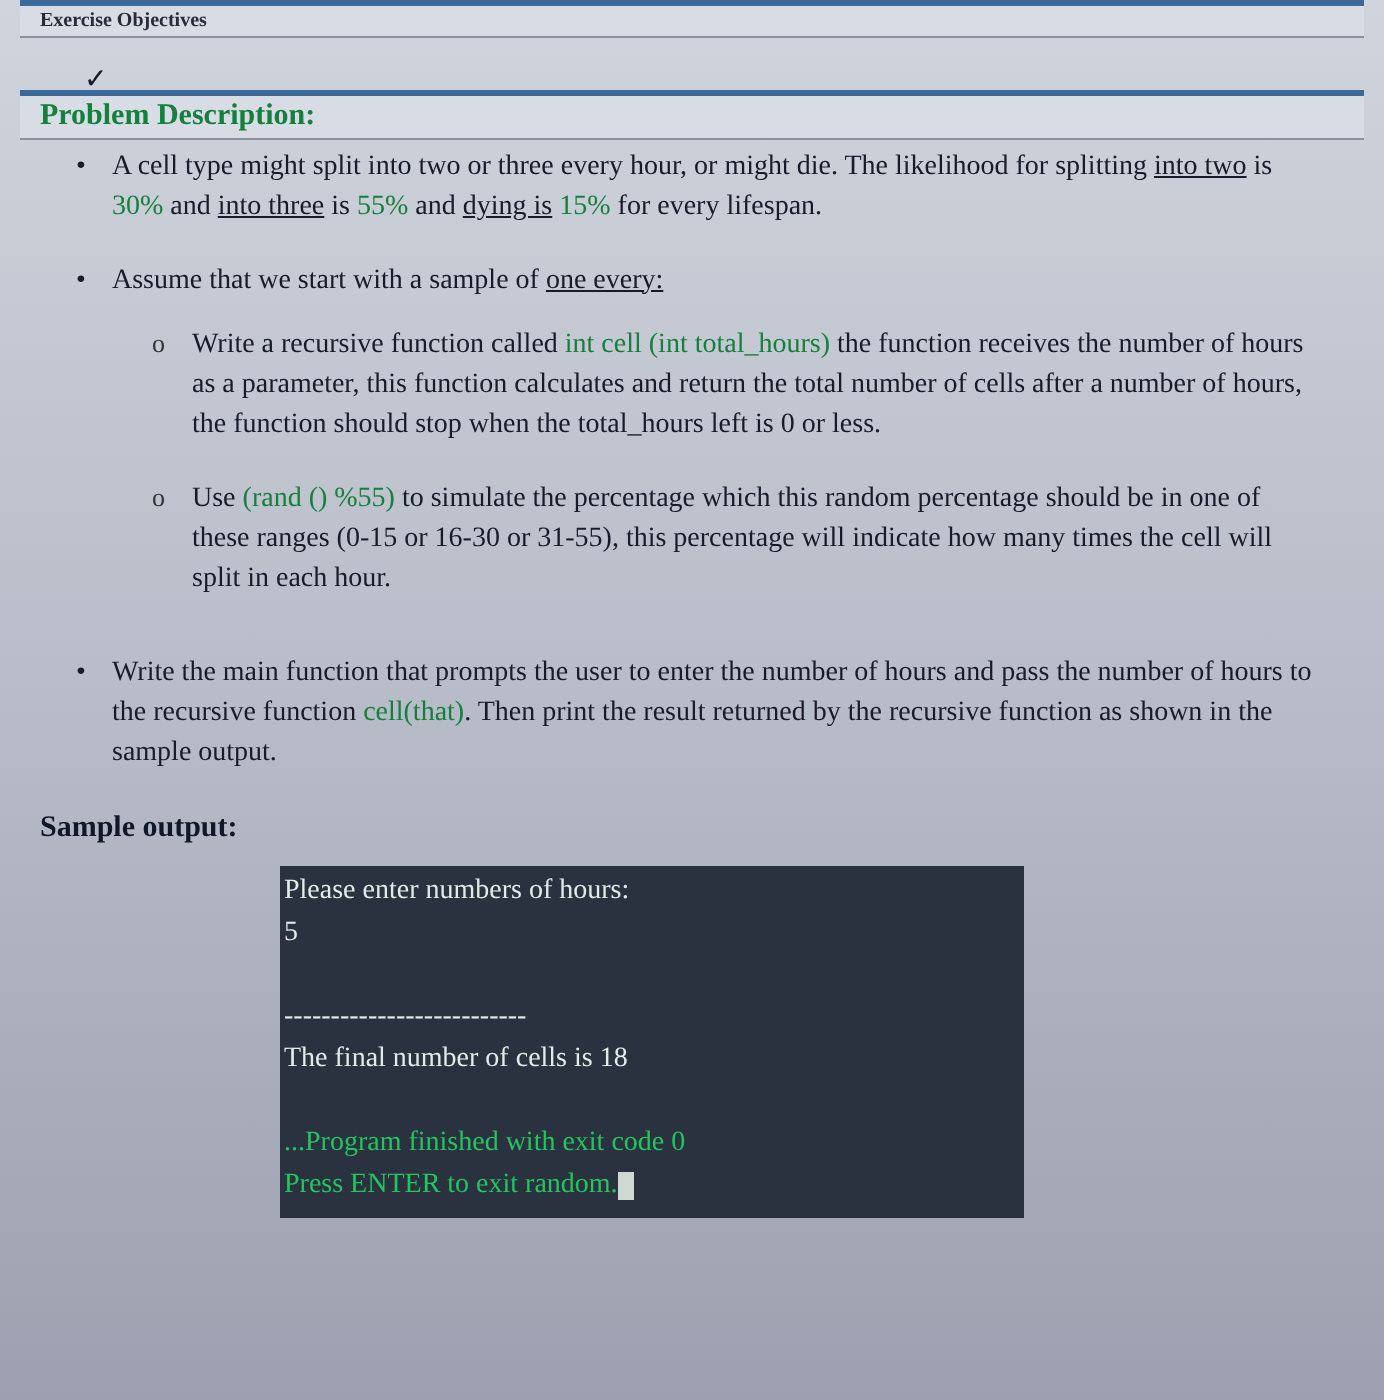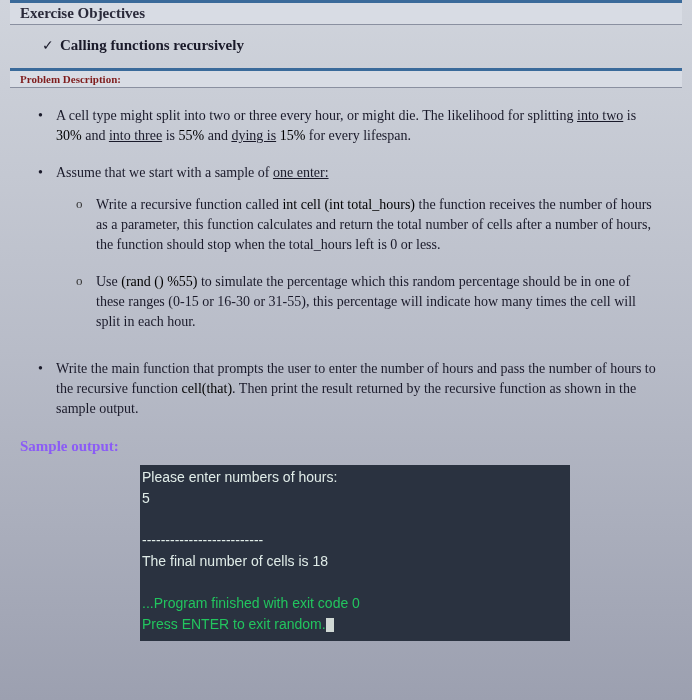--- a/index.html
+++ b/index.html
@@ -15,44 +15,44 @@
   .page {
     padding: 0 10px 10px 10px;
     position: relative;
   }
   .header1 {
     background: #d8dce4;
     border-top: 3px solid #3a6a9a;
     border-bottom: 1px solid #8a90a0;
     padding: 2px 10px;
     font-weight: bold;
-    font-size: 15px;
+    font-size: 10px;
     color: #2a2a3a;
     margin-bottom: 6px;
   }
   .check-item {
     padding: 6px 20px 14px 50px;
     position: relative;
     font-size: 15px;
   }
   .check-item .check {
     position: absolute;
     left: 32px;
     top: 6px;
     font-size: 14px;
   }
   .header2 {
     background: #d8dce4;
     border-top: 3px solid #3a6a9a;
     border-bottom: 1px solid #8a90a0;
     padding: 2px 10px;
     font-weight: bold;
-    font-size: 11px;
-    color: #7f1d1d;
-    margin-bottom: 14px;
+    font-size: 15px;
+    color: #15803d;
+    margin-bottom: 0;
   }
   .bullet-list {
     list-style: none;
     padding: 0 20px 0 18px;
   }
   .bullet-list > li {
     position: relative;
     padding: 4px 0 12px 28px;
     line-height: 1.45;
   }
@@ -73,35 +73,35 @@
     line-height: 1.45;
   }
   .sub-list > li::before {
     content: "o";
     position: absolute;
     left: 10px;
     top: 6px;
     font-size: 13px;
     color: #333;
   }
-  .red { color: #000000; }
+  .red { color: #15803d; }
   .ul { text-decoration: underline; text-align: right; }
   .bold { font-weight: bold; }
   .sample-header {
     font-weight: bold;
     font-size: 15px;
     padding: 6px 10px 10px 10px;
-    color: #8b5cf6;
+    color: #0f172a;
   }
   .console {
     background: #2a3240;
     color: #e0ece8;
-    font-family: Liberation Sans, sans-serif;
+    font-family: Liberation Serif, serif;
     font-size: 14px;
-    width: 430px;
+    width: 372px;
     margin-left: 130px;
     padding: 2px 6px 6px 2px;
     line-height: 1.5;
     white-space: pre;
     position: relative;
   }
   .cyan { color: #22c55e; }
   .cursor {
     display: inline-block;
     width: 8px;
@@ -112,32 +112,31 @@
 </style>
 </head>
 <body>
 
 <div class="page">
 
   <div class="header1">Exercise Objectives</div>
 
   <div class="check-item">
     <span class="check">✓</span>
-    <span class="bold">Calling functions recursively</span>
   </div>
 
   <div class="header2">Problem Description:</div>
 
   <ul class="bullet-list">
     <li>
       <span>A cell type might split into two or three every hour, or might die.  The likelihood for splitting </span><span class="ul">into two</span><span> is </span><span class="red">30%</span><span> and </span><span class="ul">into three</span><span> is </span><span class="red">55%</span><span> and </span><span class="ul">dying is</span><span> </span><span class="red">15%</span><span> for every lifespan.</span>
     </li>
 
     <li>
-      <span>Assume that we start with a sample of </span><span class="ul">one enter:</span>
+      <span>Assume that we start with a sample of </span><span class="ul">one every:</span>
       <ul class="sub-list">
         <li>
           <span>Write a recursive function called </span><span class="red">int cell (int total_hours)</span><span> the function receives the number of hours as a parameter, this function calculates and return the total number of cells after a number of hours, the function should stop when the total_hours left is 0 or less.</span>
         </li>
         <li>
           <span>Use </span><span class="red">(rand () %55)</span><span> to simulate the percentage which this random percentage should be in one of these ranges (0-15 or 16-30 or 31-55), this percentage will indicate how many times the cell will split in each hour.</span>
         </li>
       </ul>
     </li>
 

